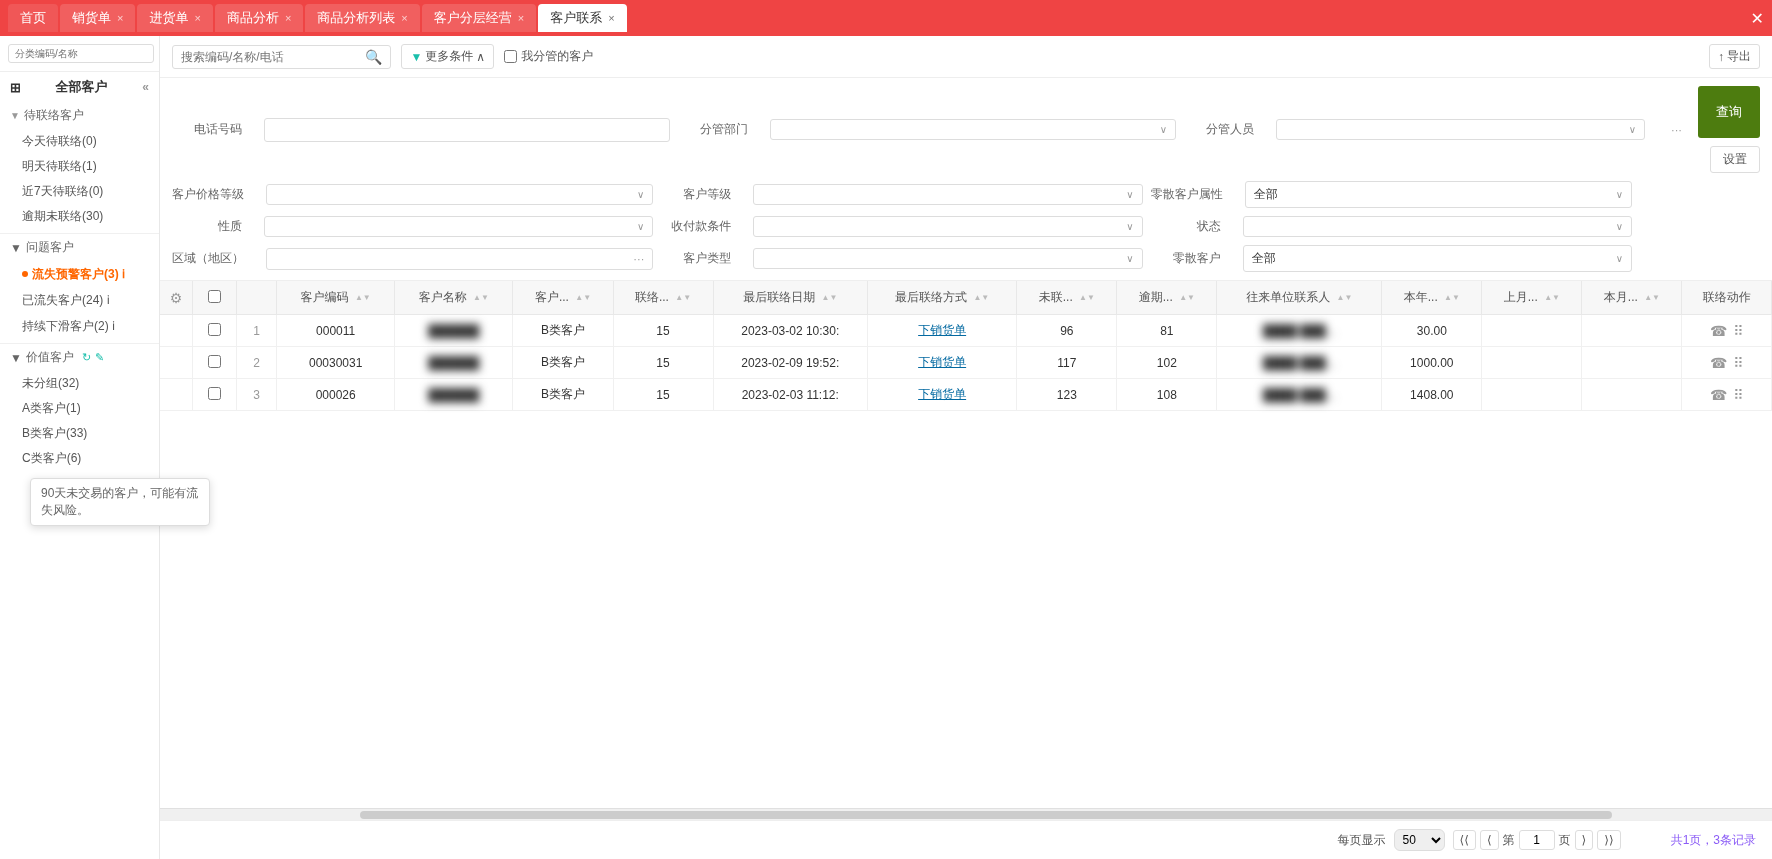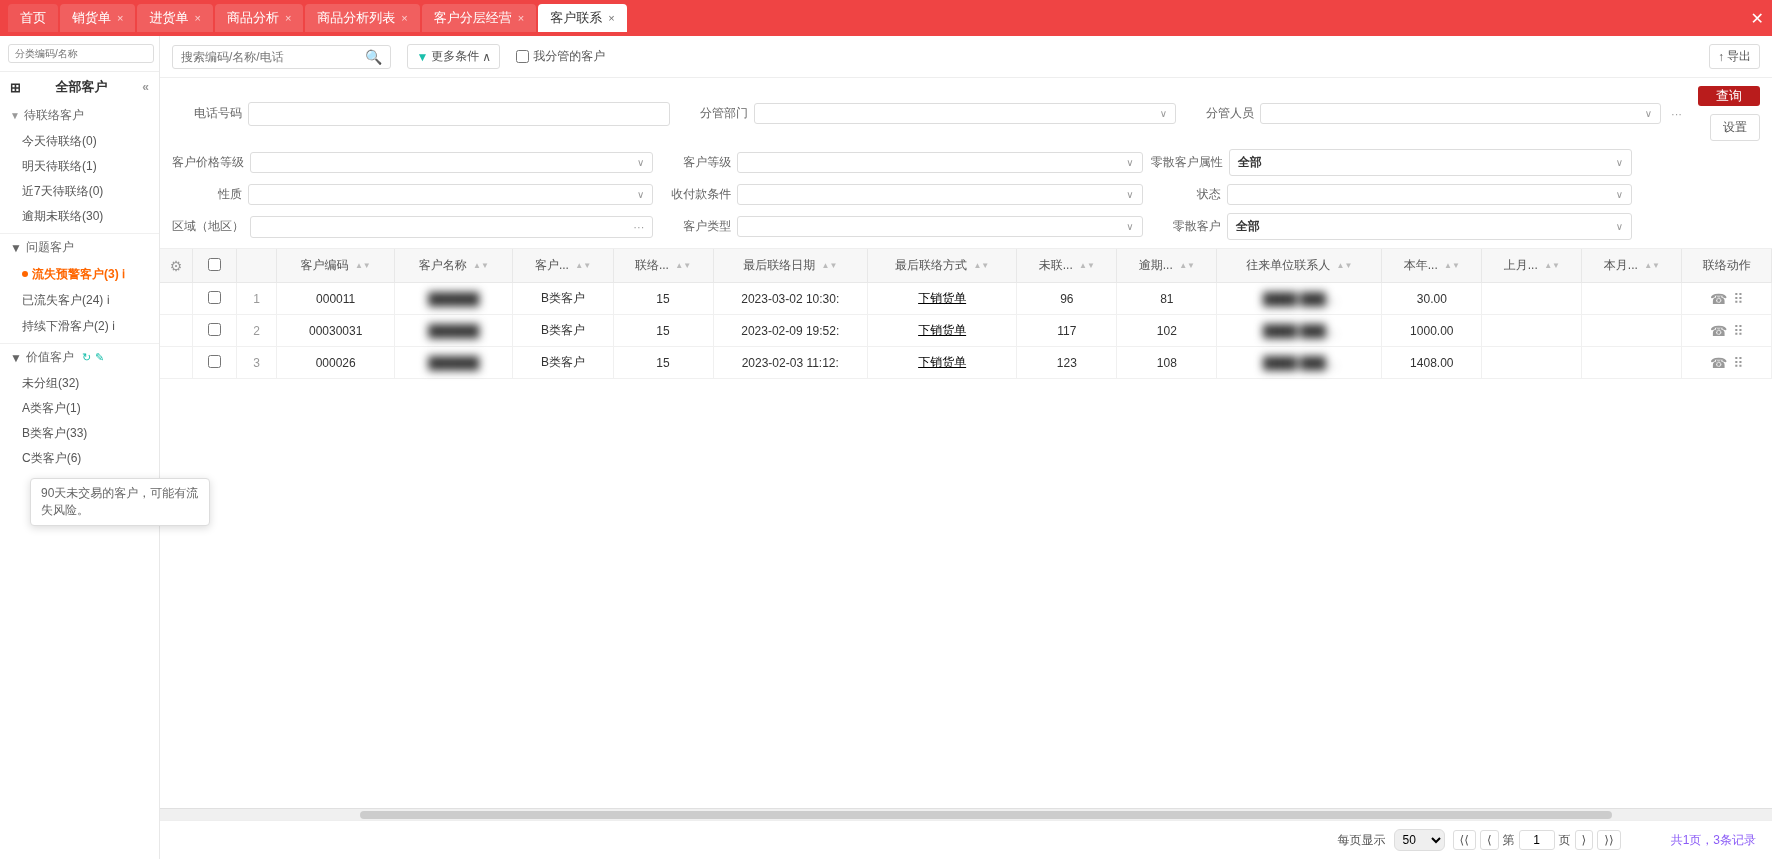--- a/index.html
+++ b/index.html
@@ -29,52 +29,52 @@
     .sidebar-item-active { color: #ff6600 !important; font-weight: bold; display: flex; align-items: center; gap: 4px; }
     .sidebar-item-active .dot { width: 6px; height: 6px; background: #ff6600; border-radius: 50%; display: inline-block; }
     .sidebar-section-title { display: flex; align-items: center; padding: 5px 10px; color: #666; font-size: 12px; cursor: pointer; gap: 4px; border-top: 1px solid #f0f0f0; margin-top: 4px; }
     .sidebar-section-title .edit-icon { color: #1abfab; font-size: 11px; }
     .tooltip-popup { position: absolute; background: #fff; border: 1px solid #ddd; border-radius: 4px; padding: 6px 10px; font-size: 12px; color: #666; box-shadow: 0 2px 8px rgba(0,0,0,0.15); z-index: 100; top: 478px; left: 30px; width: 180px; }
 
     
     .content { flex: 1; display: flex; flex-direction: column; overflow: hidden; background: #fff; }
 
     
-    .toolbar { display: flex; align-items: center; padding: 8px 12px; border-bottom: 1px solid #eee; gap: 16px; background: #fff; }
+    .toolbar { display: flex; align-items: center; padding: 8px 12px; border-bottom: 1px solid #eee; gap: 10px; background: #fff; }
     .search-input-wrap { display: flex; align-items: center; border: 1px solid #ddd; border-radius: 3px; padding: 3px 8px; gap: 4px; background: #fff; }
     .search-input-wrap input { border: none; outline: none; font-size: 12px; width: 160px; }
     .search-icon-btn { color: #1abfab; font-size: 14px; cursor: pointer; }
     .filter-btn { display: flex; align-items: center; gap: 3px; color: #555; cursor: pointer; font-size: 12px; border: 1px solid #ddd; border-radius: 3px; padding: 3px 8px; }
     .filter-btn .icon { color: #1abfab; }
     .checkbox-label { display: flex; align-items: center; gap: 4px; font-size: 12px; color: #555; cursor: pointer; }
     .export-btn { margin-left: auto; display: flex; align-items: center; gap: 3px; color: #555; cursor: pointer; font-size: 12px; border: 1px solid #ddd; border-radius: 3px; padding: 3px 8px; }
 
     
     .filter-panel { background: #fff; border-bottom: 1px solid #eee; padding: 8px 12px; }
     .filter-row { display: flex; align-items: center; margin-bottom: 8px; gap: 8px; }
-    .filter-field { display: flex; align-items: center; flex: 1; gap: 6px; }
+    .filter-field { display: flex; align-items: center; flex: 1; gap: 22px; }
     .filter-label { color: #666; font-size: 12px; white-space: nowrap; min-width: 70px; text-align: right; }
     .filter-input { flex: 1; border: 1px solid #ddd; border-radius: 3px; padding: 4px 8px; font-size: 12px; outline: none; }
     .filter-select { flex: 1; display: flex; align-items: center; border: 1px solid #ddd; border-radius: 3px; padding: 4px 8px; font-size: 12px; cursor: pointer; justify-content: space-between; background: #fff; }
     .filter-select .chevron { color: #999; font-size: 10px; }
     .filter-more { color: #999; font-size: 11px; cursor: pointer; margin-left: 4px; }
-    .filter-text-val { color: #333; font-size: 12px; font-weight: bold; }
-    .query-btn { background: #b91c1c; color: #fff; border: none; border-radius: 3px; padding: 1px 18px; font-size: 13px; cursor: pointer; }
+    .filter-text-val { color: #333; font-size: 12px; }
+    .query-btn { background: #4d7c0f; color: #fff; border: none; border-radius: 3px; padding: 17px 18px; font-size: 13px; cursor: pointer; }
     .setting-btn { border: 1px solid #ddd; background: #fff; color: #555; border-radius: 3px; padding: 4px 12px; font-size: 12px; cursor: pointer; margin-top: 4px; }
     .action-btns { display: flex; flex-direction: column; align-items: flex-end; gap: 4px; margin-left: 8px; }
 
     
     .table-area { flex: 1; overflow: auto; }
     table { width: 100%; border-collapse: collapse; font-size: 12px; }
     thead tr { background: #f7f7f7; }
     th { padding: 8px 10px; border-bottom: 1px solid #e8e8e8; border-right: 1px solid #e8e8e8; color: #555; font-weight: normal; white-space: nowrap; text-align: center; }
     th.sortable { cursor: pointer; }
     th .sort-icons { display: inline-flex; flex-direction: column; margin-left: 3px; font-size: 8px; color: #bbb; vertical-align: middle; }
     td { padding: 7px 10px; border-bottom: 1px solid #f0f0f0; border-right: 1px solid #f0f0f0; text-align: center; color: #333; white-space: nowrap; }
-    .link-text { color: #000000; text-decoration: underline; cursor: pointer; }
+    .link-text { color: #0369a1; text-decoration: underline; cursor: pointer; }
     .blurred { filter: blur(4px); user-select: none; }
     .action-icons { display: flex; align-items: center; justify-content: center; gap: 6px; }
     .action-icon { color: #999; cursor: pointer; font-size: 14px; }
 
     
     .pagination { display: flex; align-items: center; justify-content: flex-end; padding: 8px 16px; border-top: 1px solid #eee; background: #fff; gap: 8px; font-size: 12px; color: #555; }
     .page-size-select { border: 1px solid #ddd; border-radius: 6px; padding: 2px 4px; font-size: 12px; }
     .page-nav { display: flex; align-items: center; gap: 4px; }
     .page-nav button { border: 1px solid #ddd; background: #fff; border-radius: 3px; padding: 2px 6px; cursor: pointer; color: #555; font-size: 12px; }
     .page-nav button:disabled { color: #ccc; cursor: default; }

